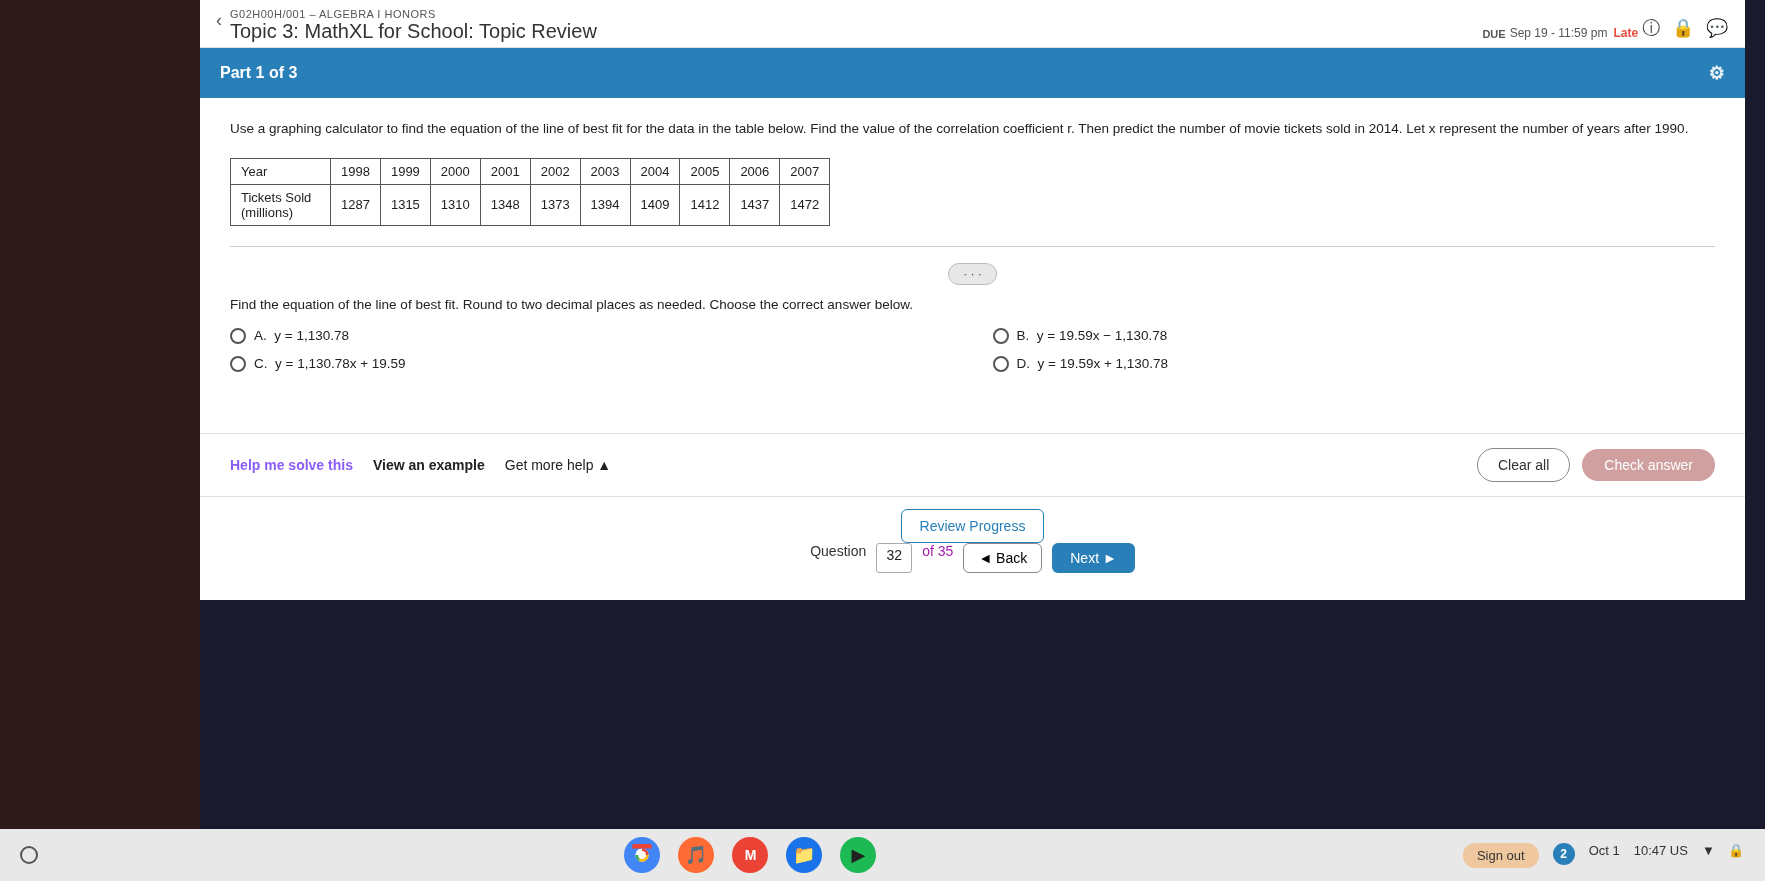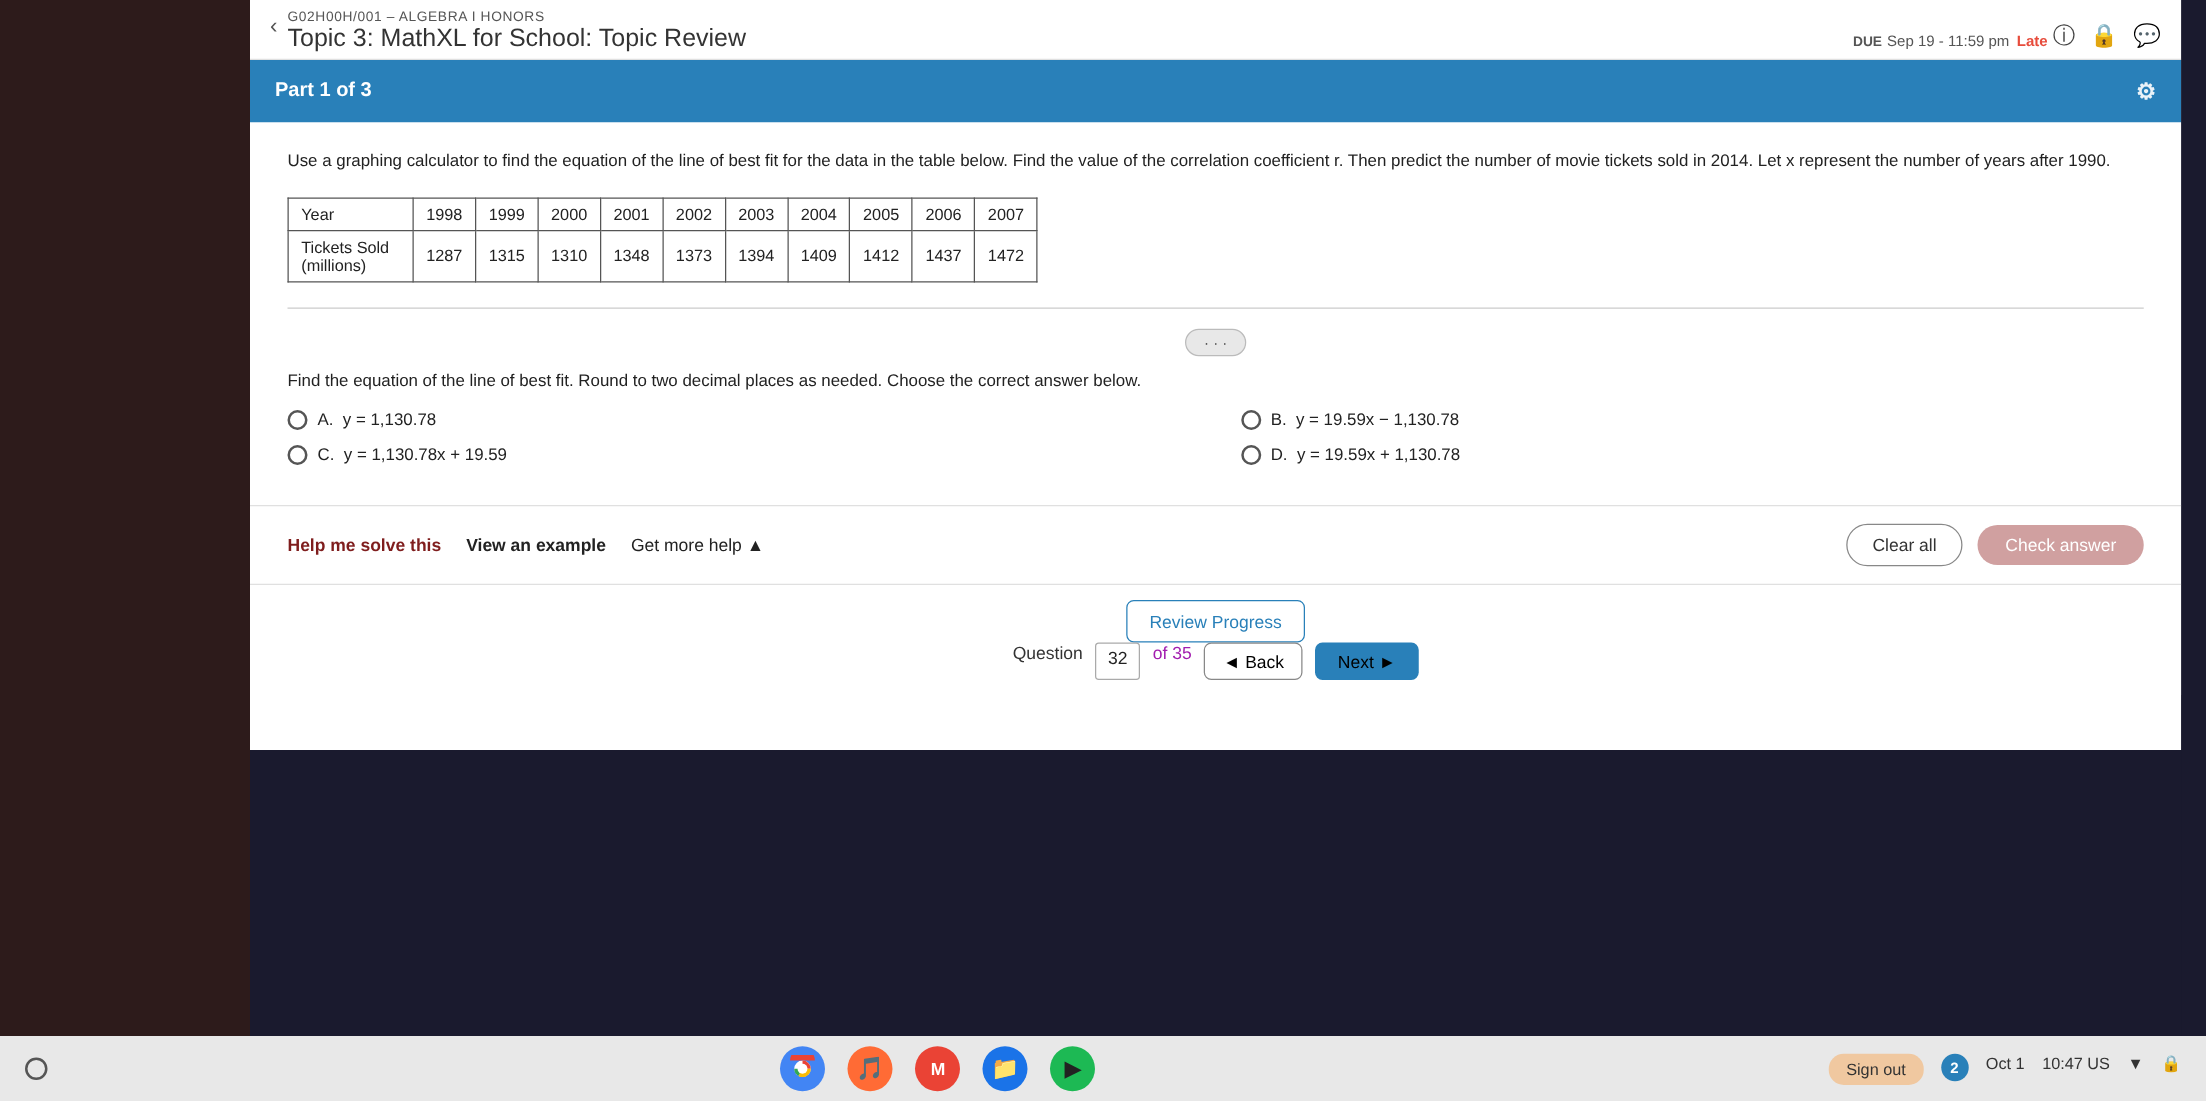--- a/index.html
+++ b/index.html
@@ -179,21 +179,21 @@
       font-size: 13.5px;
       margin-bottom: 16px;
       color: #222;
     }
 
     
     .answer-choices {
       display: grid;
       grid-template-columns: 1fr 1fr;
       gap: 12px 40px;
-      margin-bottom: 12px;
+      margin-bottom: 41px;
     }
     .answer-option {
       display: flex;
       align-items: center;
       gap: 8px;
       font-size: 13.5px;
       cursor: pointer;
     }
     .radio-circle {
       width: 16px;
@@ -217,21 +217,21 @@
       border-top: 1px solid #e0e0e0;
       background: #fff;
     }
     .action-bar-left {
       display: flex;
       align-items: center;
       gap: 20px;
     }
     .help-link {
       font-size: 14px;
-      color: #7f1d1d;
+      color: #8b5cf6;
       font-weight: bold;
       cursor: pointer;
       text-decoration: none;
     }
     .example-link {
       font-size: 14px;
       color: #222;
       font-weight: bold;
       cursor: pointer;
       text-decoration: none;
@@ -314,21 +314,21 @@
       display: flex;
       align-items: center;
       gap: 4px;
     }
     .next-btn {
       background: #2980b9;
       border: none;
       border-radius: 6px;
       padding: 6px 18px;
       font-size: 14px;
-      color: #000000;
+      color: #ffffff;
       cursor: pointer;
       display: flex;
       align-items: center;
       gap: 4px;
     }
 
     
     .taskbar {
       position: fixed;
       bottom: 0;

